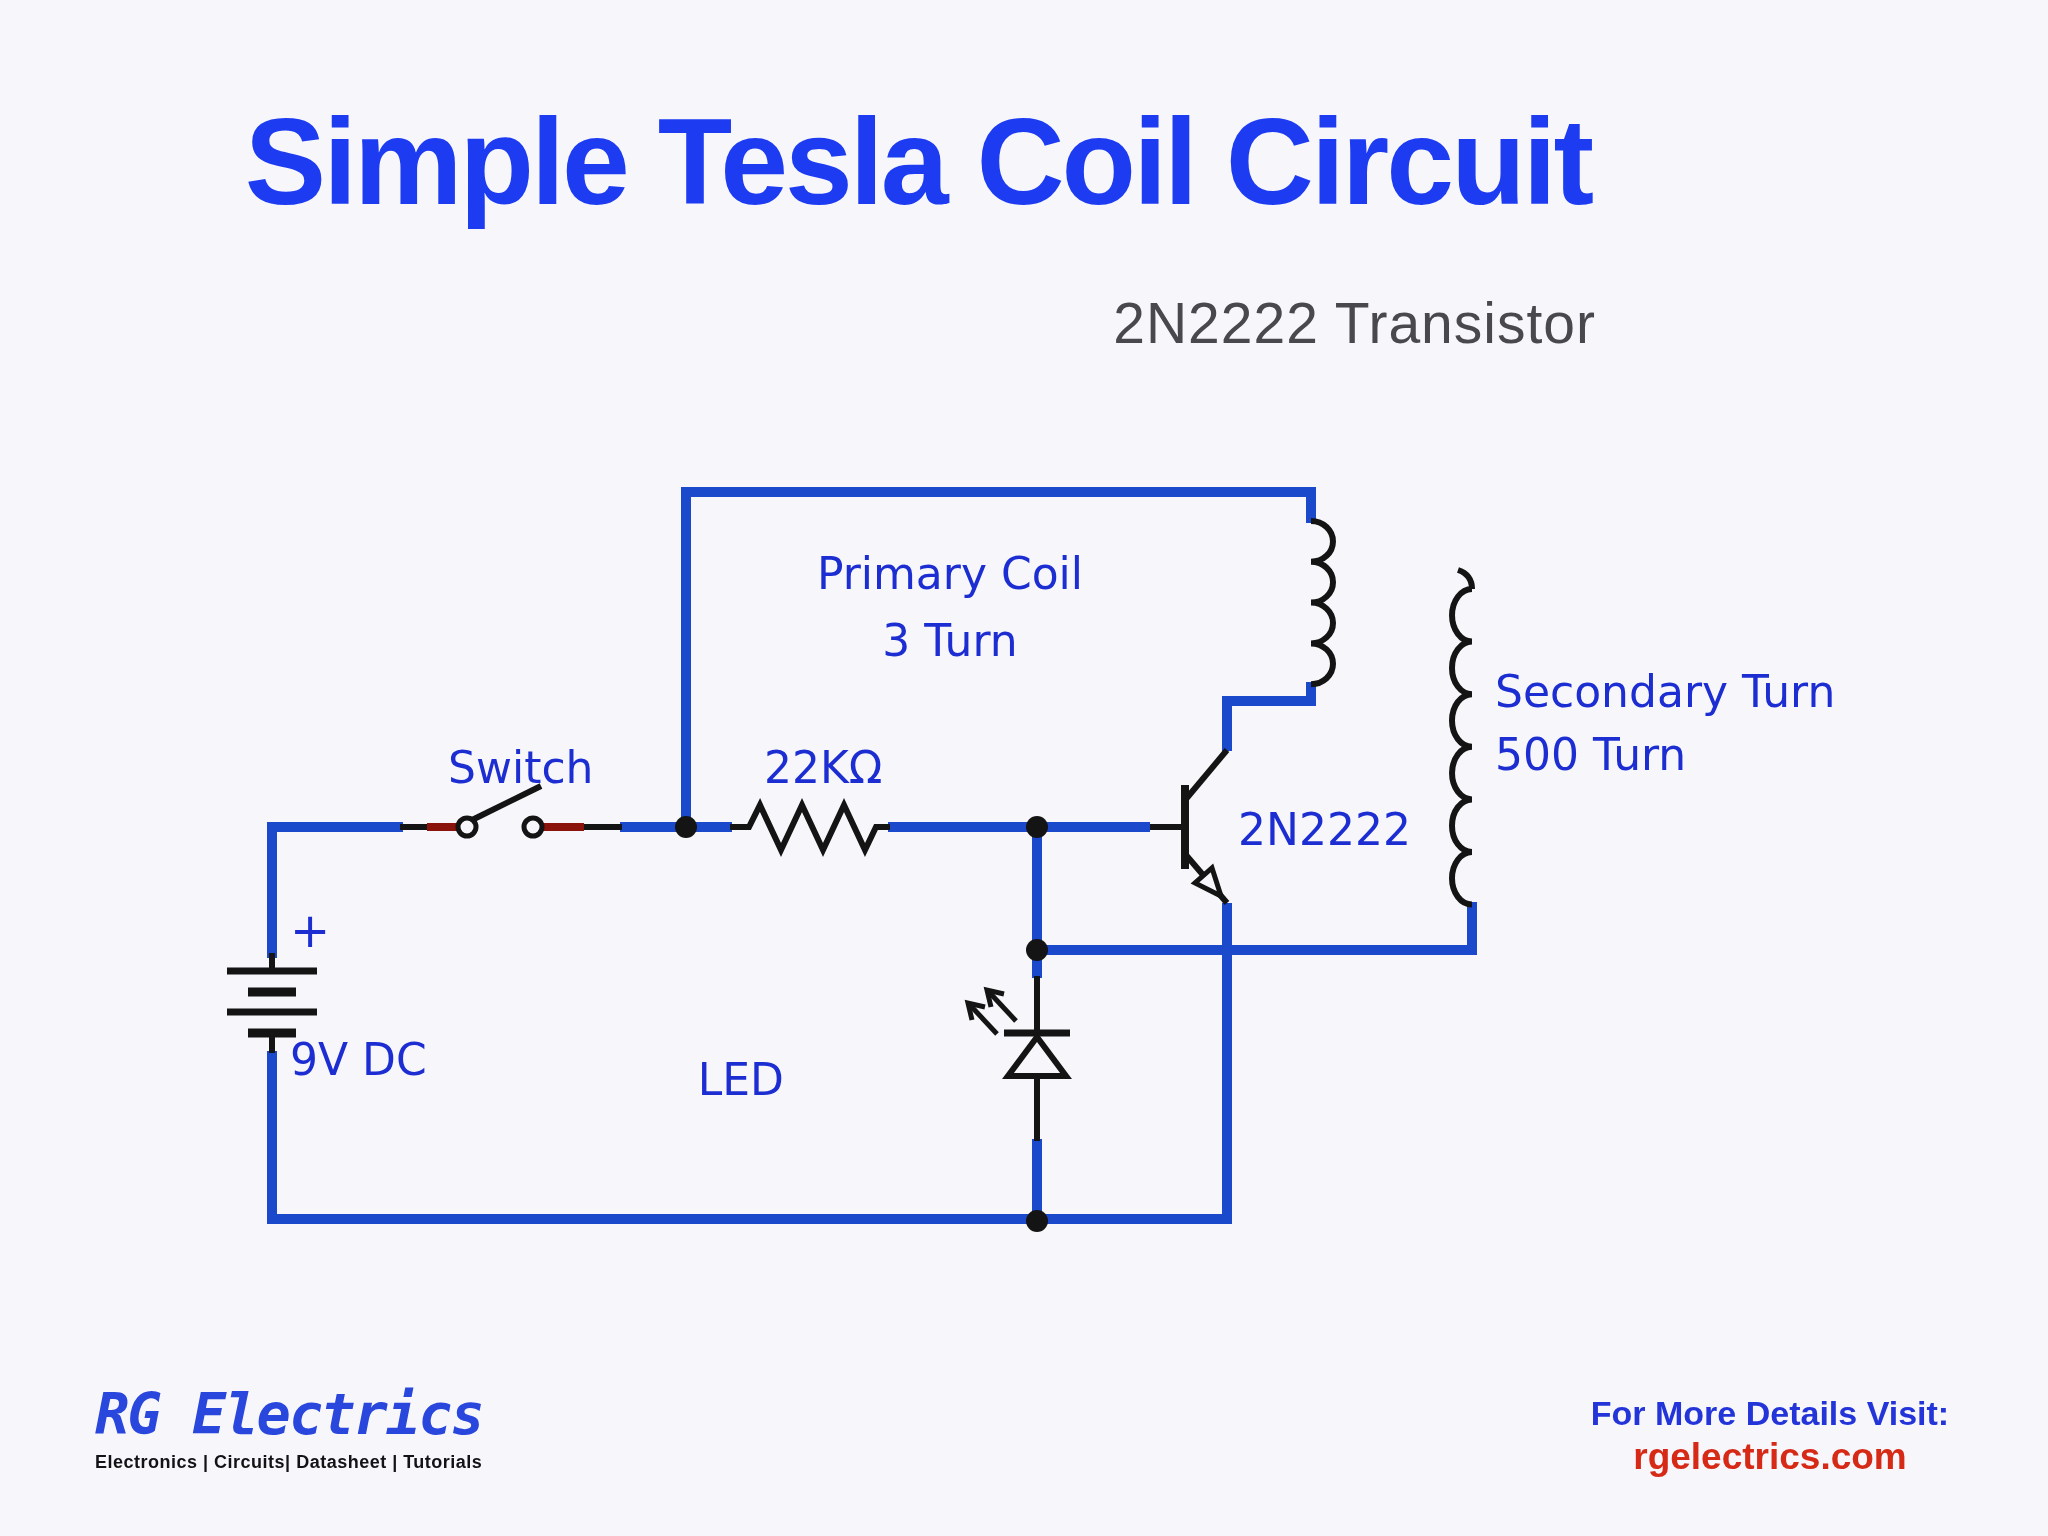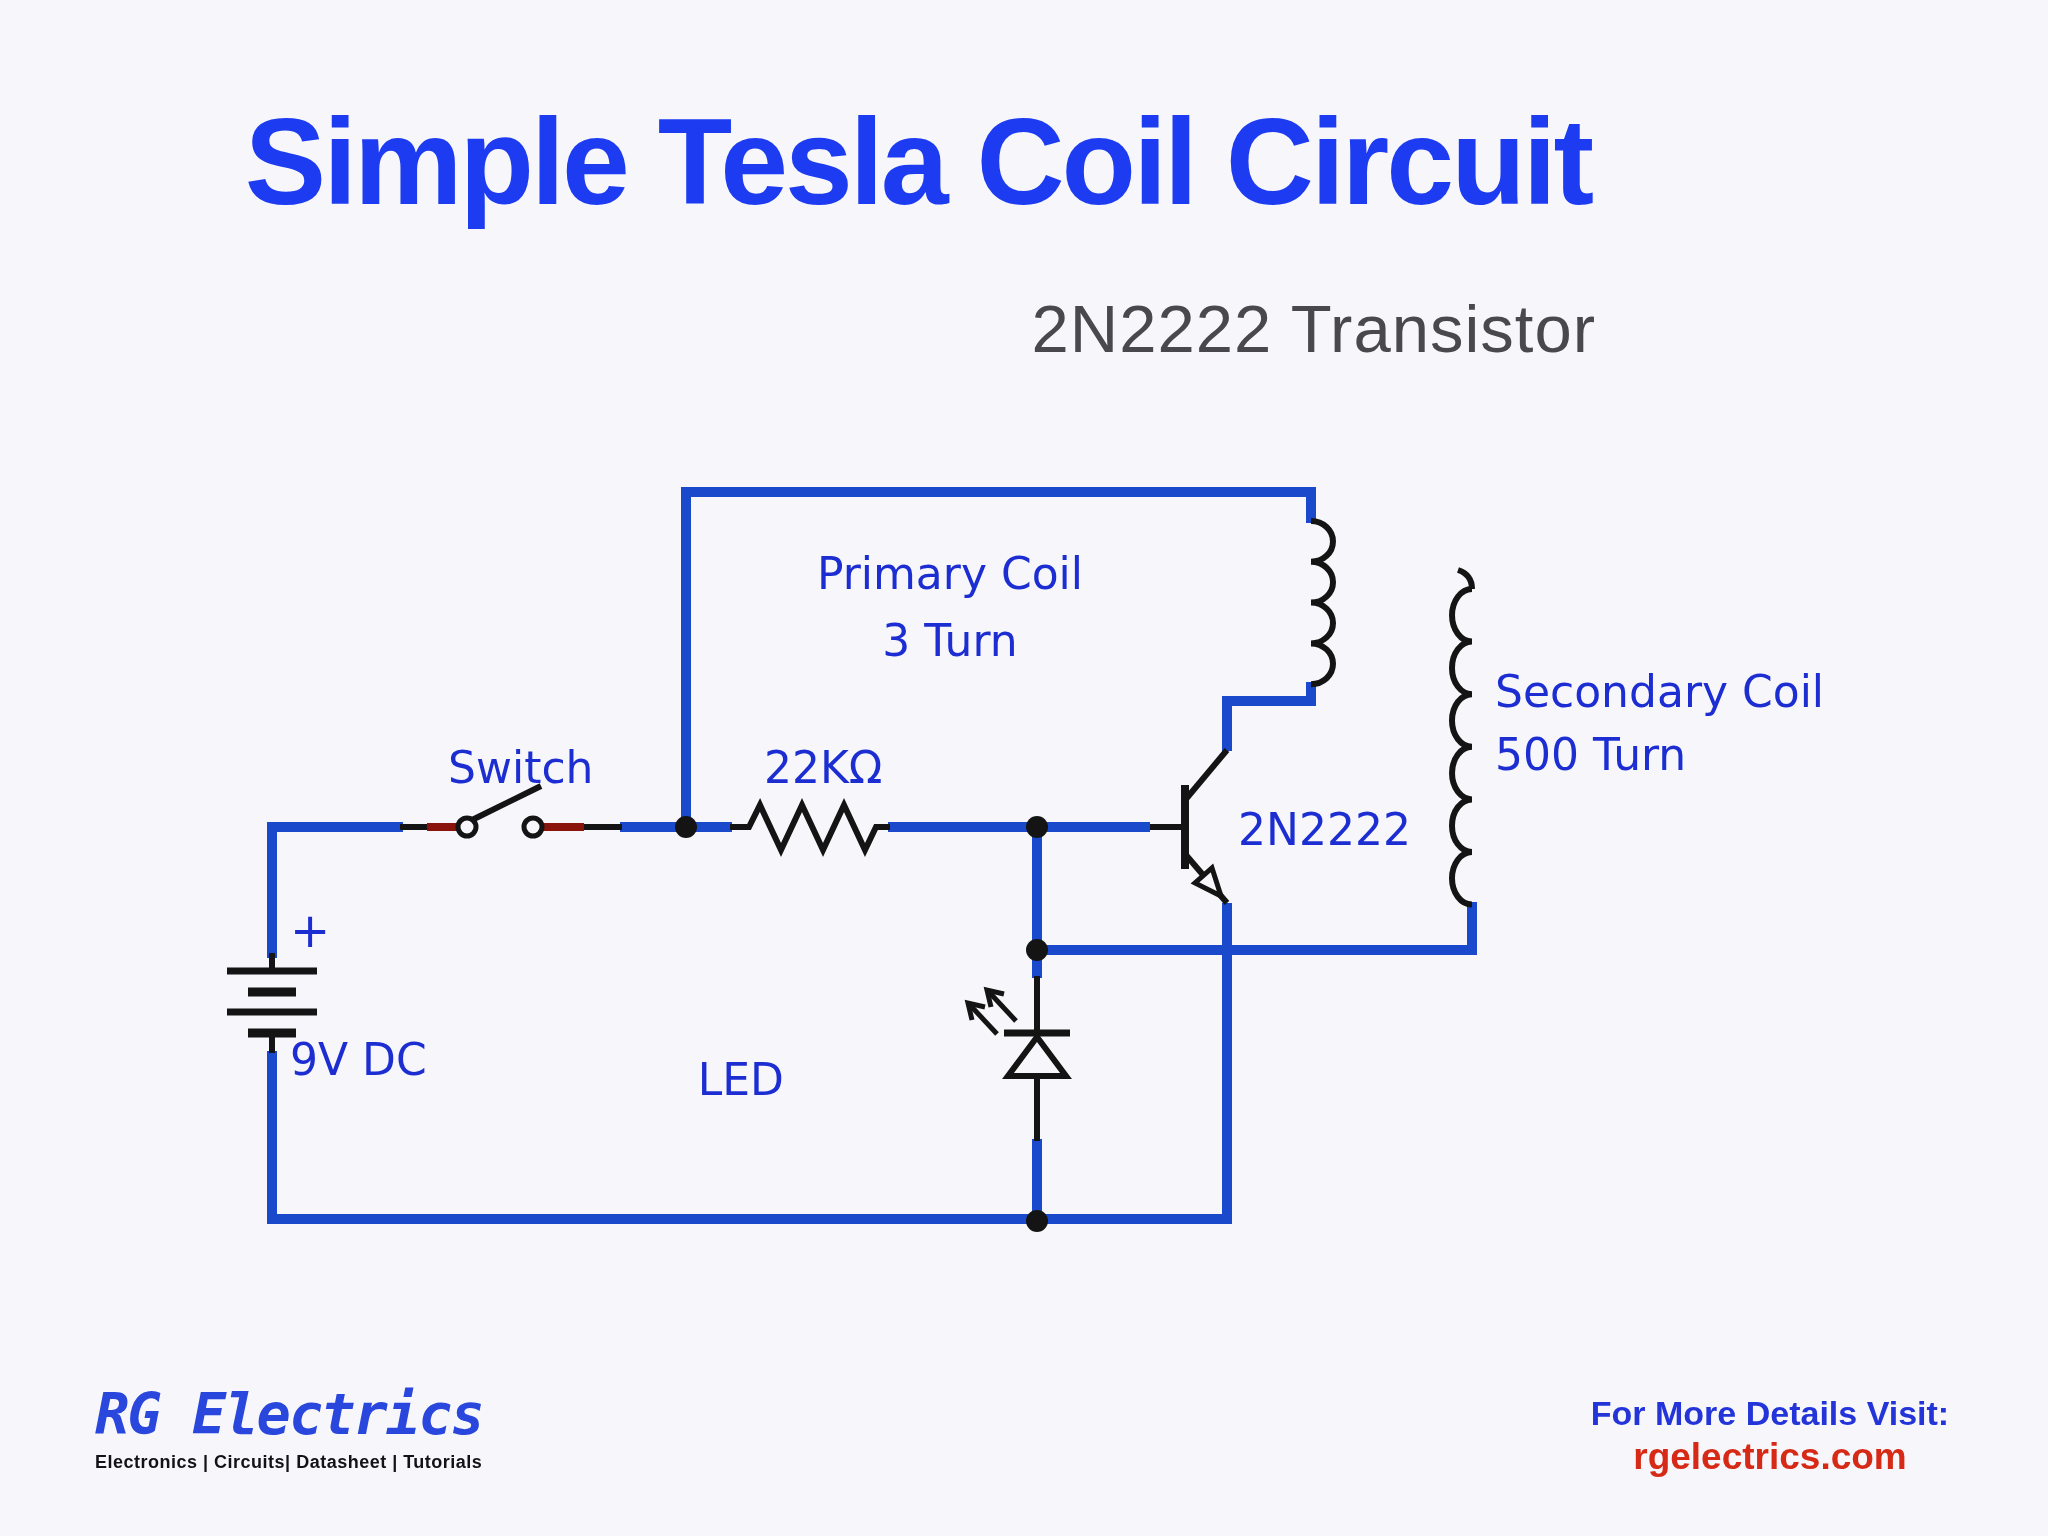--- a/index.html
+++ b/index.html
@@ -17,21 +17,21 @@
   .stage{position:absolute;inset:0;width:1836px;height:1536px;}
   svg.circuit{position:absolute;left:0;top:0;}
   .abs{position:absolute;}
   .page-title{
     left:0;right:0;top:92px;text-align:center;
     font-size:122px;font-weight:700;letter-spacing:-3px;
     color:var(--title);
   }
   .page-subtitle{
     right:240px;top:290px;text-align:right;
-    font-size:67px;font-weight:400;letter-spacing:1px;
+    font-size:57px;font-weight:400;letter-spacing:1px;
     color:var(--subtitle);
   }
   .clabel{
     font-family:"DejaVu Sans", sans-serif;
     font-size:44px;color:var(--label);line-height:1.2;
   }
   .lbl-switch{left:448px;top:742px;}
   .lbl-resistor{left:764px;top:742px;}
   .lbl-primary{right:753px;top:540px;text-align:center;line-height:67px;}
   .lbl-transistor{left:1238px;top:804px;}
@@ -145,21 +145,21 @@
   <div class="abs page-subtitle">2N2222 Transistor</div>
 
   <div class="abs clabel lbl-switch">Switch</div>
   <div class="abs clabel lbl-resistor">22KΩ</div>
   <div class="abs clabel lbl-primary">
     <div>Primary Coil</div>
     <div>3 Turn</div>
   </div>
   <div class="abs clabel lbl-transistor">2N2222</div>
   <div class="abs clabel lbl-secondary">
-    <div>Secondary Coil</div>
+    <div>Secondary Turn</div>
     <div>500 Turn</div>
   </div>
   <div class="abs clabel lbl-plus">+</div>
   <div class="abs clabel lbl-battery">9V DC</div>
   <div class="abs clabel lbl-led">LED</div>
 
   <div class="abs logo">
     <div class="logo-brand">RG Electrics</div>
     <div class="logo-tagline">Electronics | Circuits| Datasheet | Tutorials</div>
   </div>

